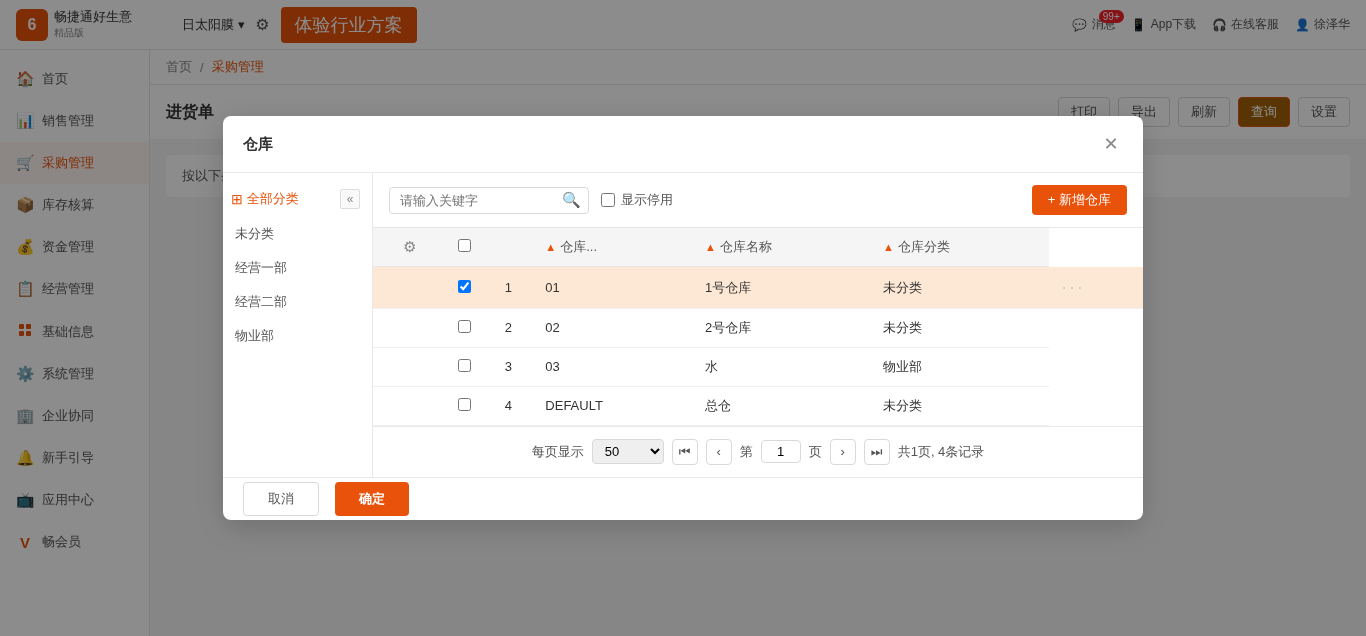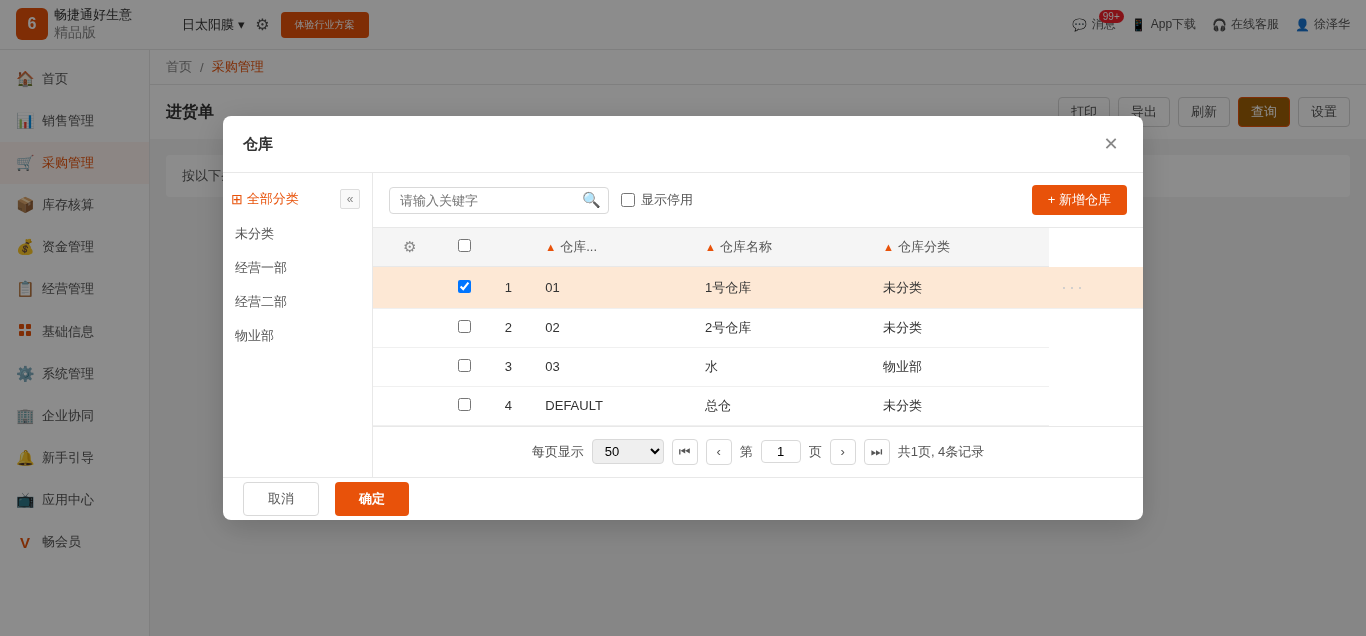--- a/index.html
+++ b/index.html
@@ -24,41 +24,41 @@
       gap: 6px;
     }
     .logo-icon {
       width: 32px; height: 32px;
       background: #e8520a;
       border-radius: 6px;
       display: flex; align-items: center; justify-content: center;
       color: #fff; font-weight: bold; font-size: 16px;
     }
     .brand-text { color: #333; font-size: 13px; line-height: 1.3; }
-    .brand-sub { color: #888; font-size: 14px; }
+    .brand-sub { color: #888; font-size: 10px; }
     .header-middle {
       flex: 1;
       display: flex;
       align-items: center;
       gap: 4px;
       padding: 0 16px;
     }
     .store-selector {
       display: flex; align-items: center; gap: 4px;
       color: #333; cursor: pointer;
       font-size: 13px;
     }
     .header-btn-trial {
       background: #e8520a;
       color: #fff;
       border: none;
       border-radius: 4px;
       padding: 6px 14px;
       cursor: pointer;
-      font-size: 10px;
+      font-size: 18px;
     }
     .header-right {
       display: flex; align-items: center; gap: 16px;
     }
     .header-icon-item {
       display: flex; align-items: center; gap: 4px;
       color: #555; cursor: pointer; font-size: 12px; position: relative;
     }
     .badge {
       background: #f5222d;
@@ -210,21 +210,21 @@
     }
     .search-input-wrap {
       position: relative;
       display: flex; align-items: center;
     }
     .search-input {
       border: 1px solid #d9d9d9;
       border-radius: 4px;
       padding: 5px 32px 5px 10px;
       font-size: 13px;
-      width: 220px;
+      width: 200px;
       outline: none;
     }
     .search-icon-btn {
       position: absolute; right: 8px;
       color: #aaa; cursor: pointer; font-size: 15px;
     }
     .show-disabled-wrap {
       display: flex; align-items: center; gap: 6px; color: #555; font-size: 13px;
     }
     .checkbox-input { width: 14px; height: 14px; cursor: pointer; }

